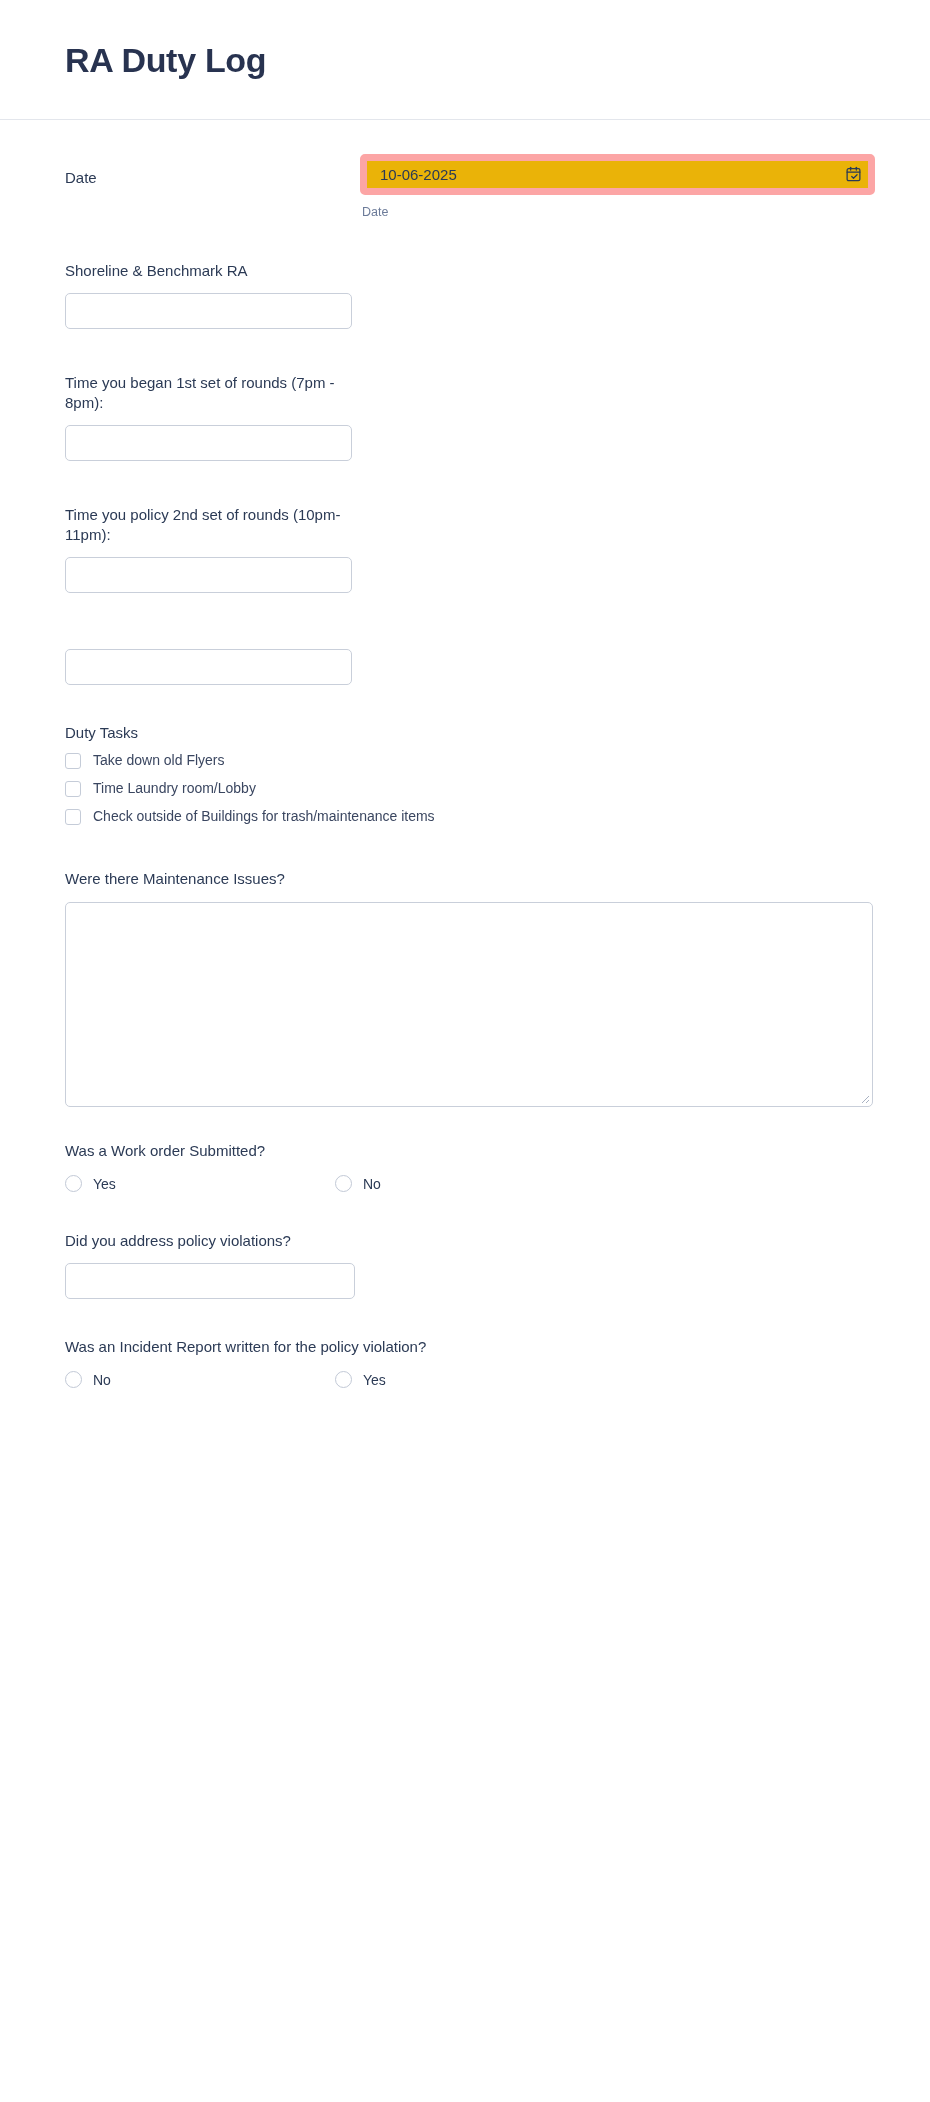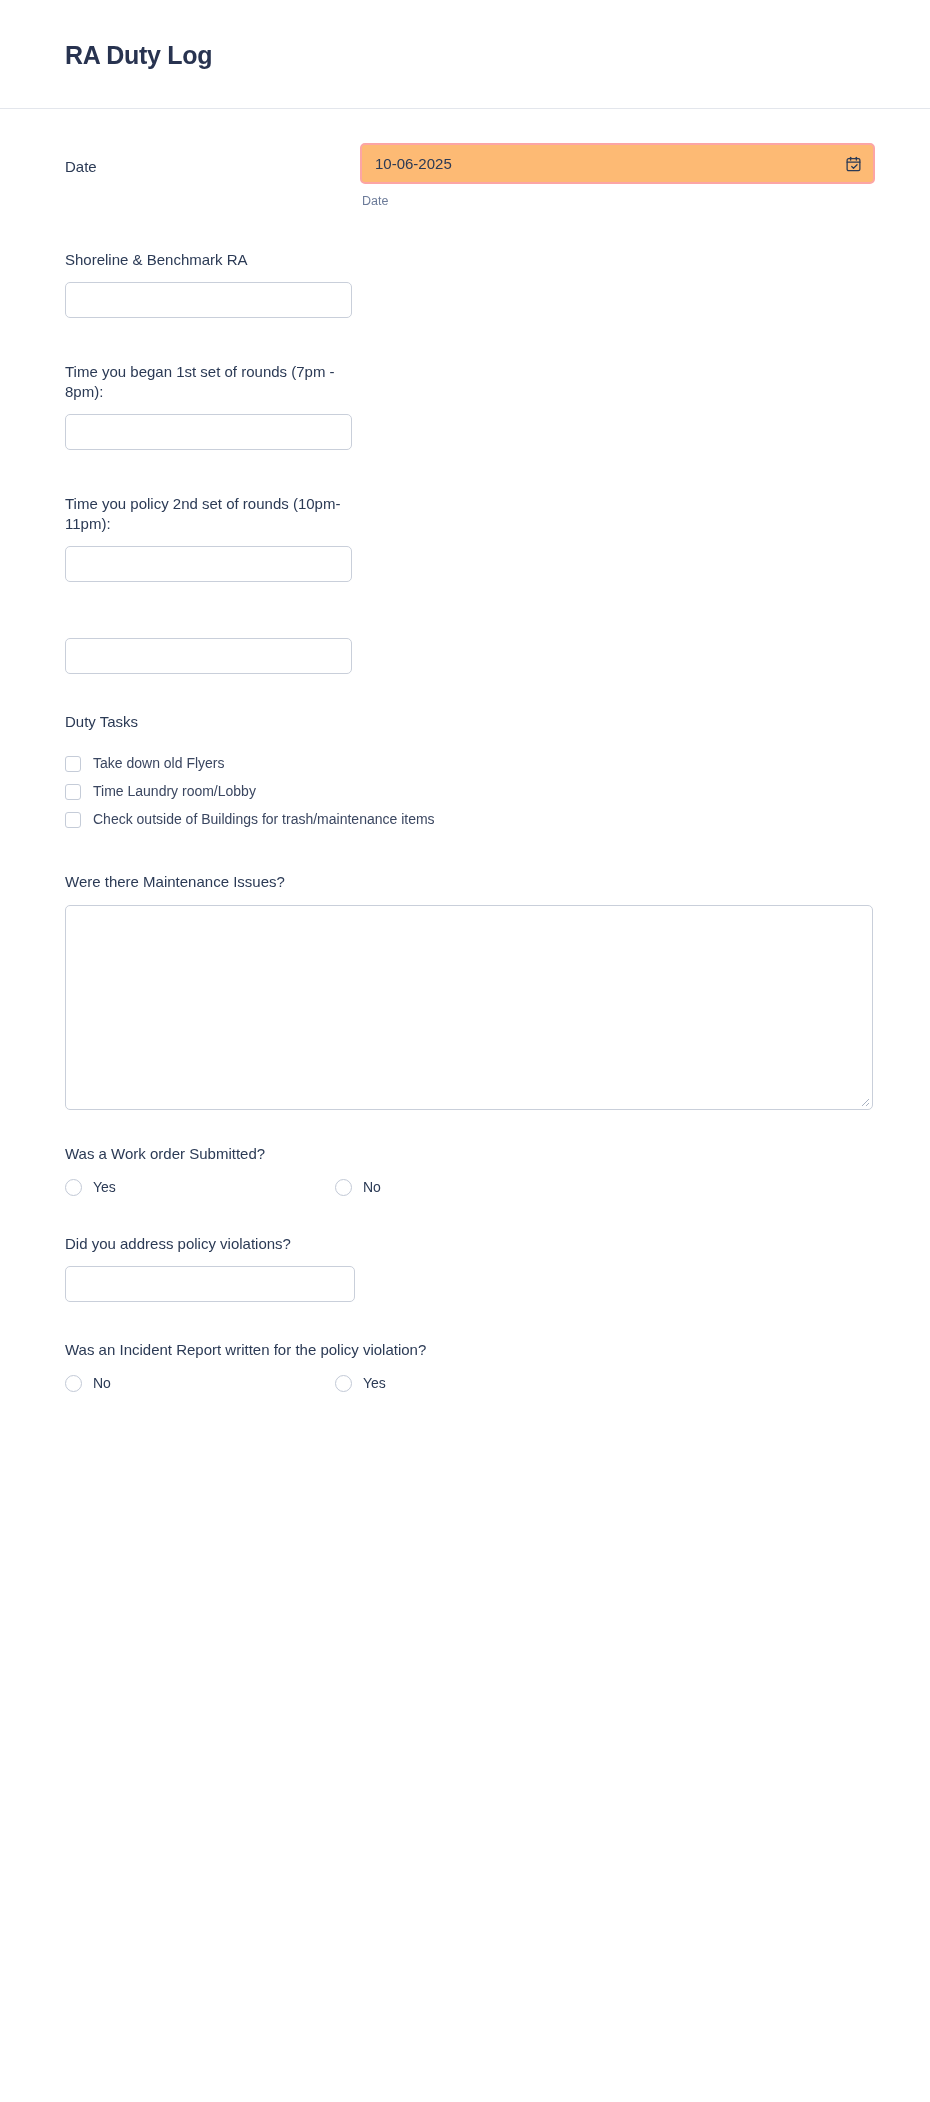--- a/index.html
+++ b/index.html
@@ -18,21 +18,21 @@
   .page { width: 930px; position: relative; }
 
   
   .form-header {
     padding: 40px 0 38px 0;
     border-bottom: 1px solid #e3e6ec;
   }
   .form-title {
     margin: 0;
     padding-left: 65px;
-    font-size: 25px;
+    font-size: 34px;
     line-height: 1.2;
     font-weight: 700;
     letter-spacing: -0.3px;
     color: #283350;
   }
 
   
   .form-body {
     padding: 34px 65px 0 65px;
   }
@@ -54,23 +54,23 @@
   .date-row-control {
     flex: 1 1 auto;
   }
   .date-input-wrap {
     position: relative;
     width: 515px;
   }
   .date-input {
     width: 100%;
     height: 41px;
-    border: 2px solid #fca5a5;
+    border: 7px solid #fca5a5;
     border-radius: 5px;
-    background: #fdba74;
+    background: #eab308;
     font-family: inherit;
     font-size: 15px;
     color: #2b3a55;
     padding: 0 44px 0 13px;
     outline: none;
   }
   .cal-icon {
     position: absolute;
     right: 13px;
     top: 50%;
@@ -117,21 +117,21 @@
   .text-input.mid { width: 290px; }
   .gap-34 { height: 34px; }
   .gap-38 { height: 38px; }
   .gap-44 { height: 44px; }
 
   
   .group-label {
     font-size: 15px;
     line-height: 20px;
     color: #2b3a55;
-    margin-bottom: 22px;
+    margin-bottom: 8px;
   }
   .check-row {
     display: flex;
     align-items: flex-end;
     margin-bottom: 10px;
   }
   .checkbox {
     width: 16px;
     height: 16px;
     flex: 0 0 16px;

